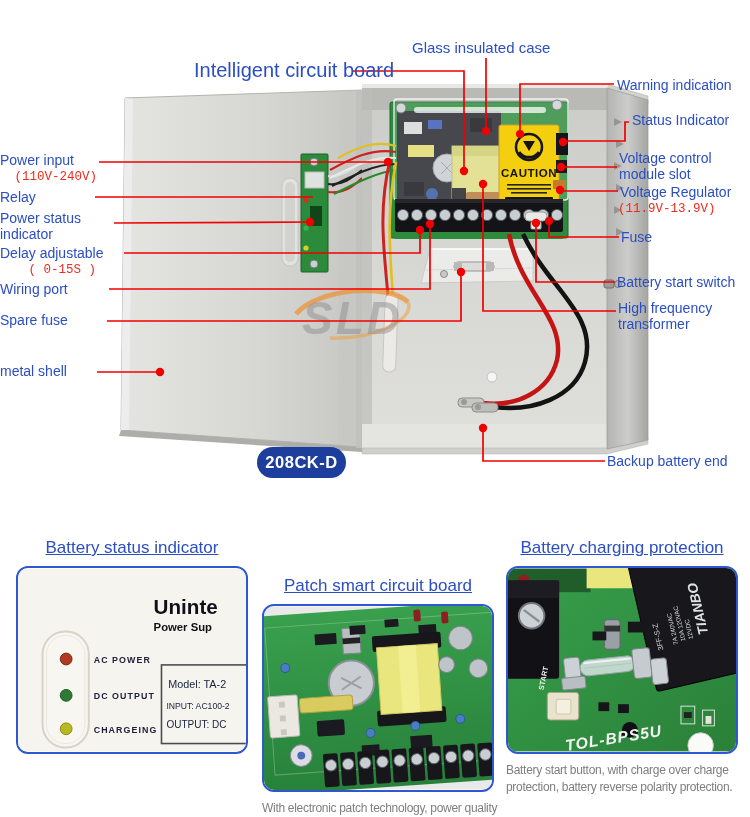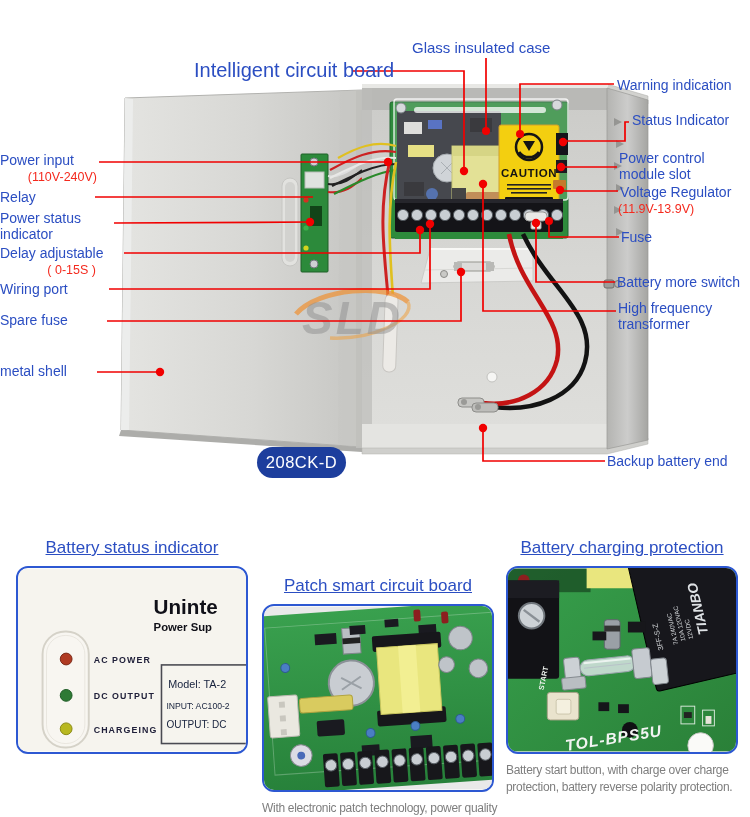--- a/index.html
+++ b/index.html
@@ -2,24 +2,24 @@
 <html><head>
 <meta charset="utf-8">
 <style>
   html,body{margin:0;padding:0;background:#fff;}
   #stage{position:relative;width:750px;height:817px;background:#fff;overflow:hidden;
          font-family:"Liberation Sans",sans-serif;}
   .photo{position:absolute;left:0;top:0;}
   .lbl{position:absolute;font-size:14px;color:#2b4ec2;line-height:17px;white-space:pre-line;}
   .lbl.r{text-align:left;}
   .lbl.two{line-height:16px;}
-  .sub{position:absolute;font-size:12.5px;color:#f42a1e;white-space:nowrap;}
+  .sub{position:absolute;font-size:12.5px;color:#f42a1e;white-space:nowrap;font-family:Liberation Mono, monospace;}
   .sub.r{text-align:right;}
   .badge{position:absolute;left:257px;top:447px;width:89px;height:31px;background:#1d3e9d;
-         border-radius:16px;color:#fff;font-weight:normal;font-size:16.5px;text-align:center;
+         border-radius:16px;color:#fff;font-weight:bold;font-size:16.5px;text-align:center;
          line-height:31px;letter-spacing:.5px;}
   .col{position:absolute;width:232px;}
   .c1{left:16px;} .c2{left:262px;margin-top:38px;} .c3{left:506px;}
   .feat-title{position:absolute;top:538px;width:232px;text-align:center;font-size:17px;color:#2b4ec2;text-decoration:underline;}
   .feat-img{position:absolute;top:566px;width:228px;height:184px;border:2px solid #2d58d2;
             border-radius:12px;overflow:hidden;background:#fff;}
   .feat-cap{position:absolute;top:762px;width:244px;font-size:12px;letter-spacing:-0.3px;
             color:#7e7e7e;line-height:17px;}
   svg text{font-family:"Liberation Sans",sans-serif;}
 </style>
@@ -253,26 +253,26 @@
   <div class="sub r" style="left:0;width:96px;top:263px">( 0-15S )</div>
   <div class="lbl r" style="left:0;width:108px;top:281px">Wiring port</div>
   <div class="lbl r" style="left:0;width:106px;top:312px">Spare fuse</div>
   <div class="lbl r" style="left:0;width:95px;top:363px">metal shell</div>
 
   <div class="lbl" style="left:194px;top:62px;font-size:20px">Intelligent circuit board</div>
   <div class="lbl" style="left:412px;top:39px;font-size:15px">Glass insulated case</div>
 
   <div class="lbl" style="left:617px;top:77px">Warning indication</div>
   <div class="lbl" style="left:632px;top:112px">Status Indicator</div>
-  <div class="lbl two" style="left:619px;top:150px">Power control
+  <div class="lbl two" style="left:619px;top:150px">Voltage control
 module slot</div>
   <div class="lbl" style="left:620px;top:184px">Voltage Regulator</div>
   <div class="sub" style="left:618px;top:202px">(11.9V-13.9V)</div>
   <div class="lbl" style="left:621px;top:229px">Fuse</div>
-  <div class="lbl" style="left:617px;top:274px">Battery more switch</div>
+  <div class="lbl" style="left:617px;top:274px">Battery start switch</div>
   <div class="lbl two" style="left:618px;top:300px">High frequency
 transformer</div>
   <div class="lbl" style="left:607px;top:453px">Backup battery end</div>
 
   <div class="badge">208CK-D</div>
 
   <div class="col c1 feat-title">Battery status indicator</div>
   <div class="col c2 feat-title">Patch smart circuit board</div>
   <div class="col c3 feat-title">Battery charging protection</div>
 

